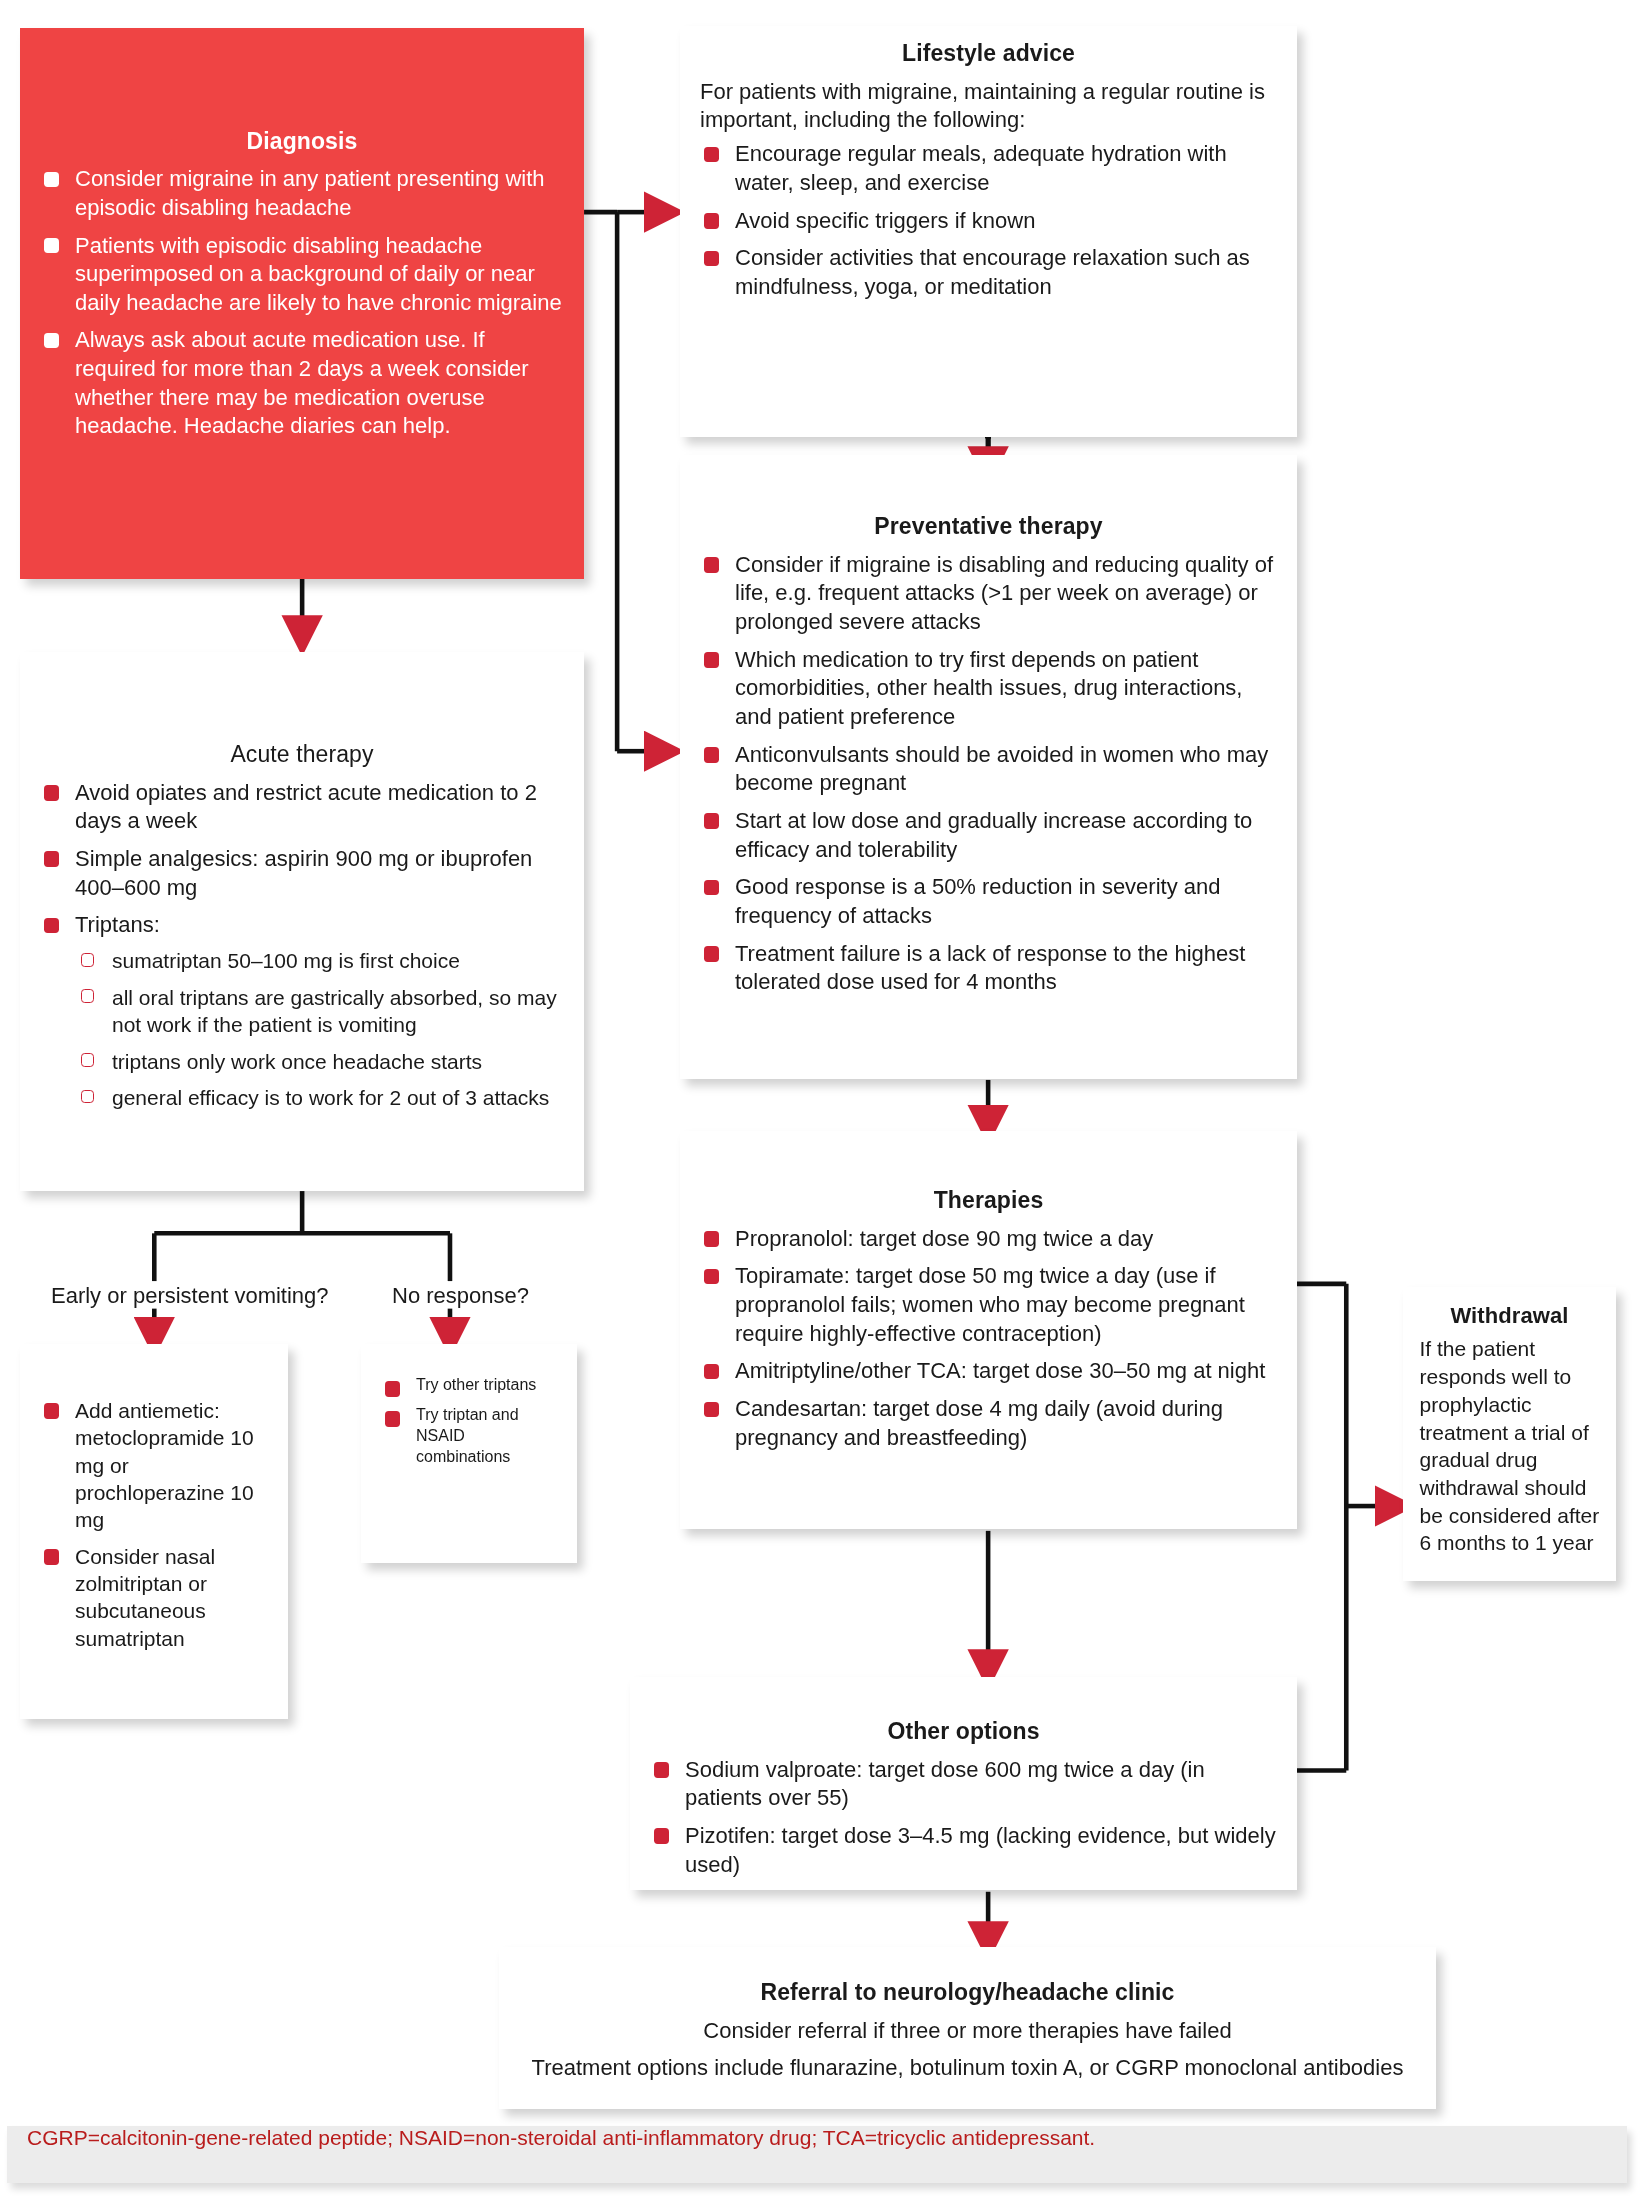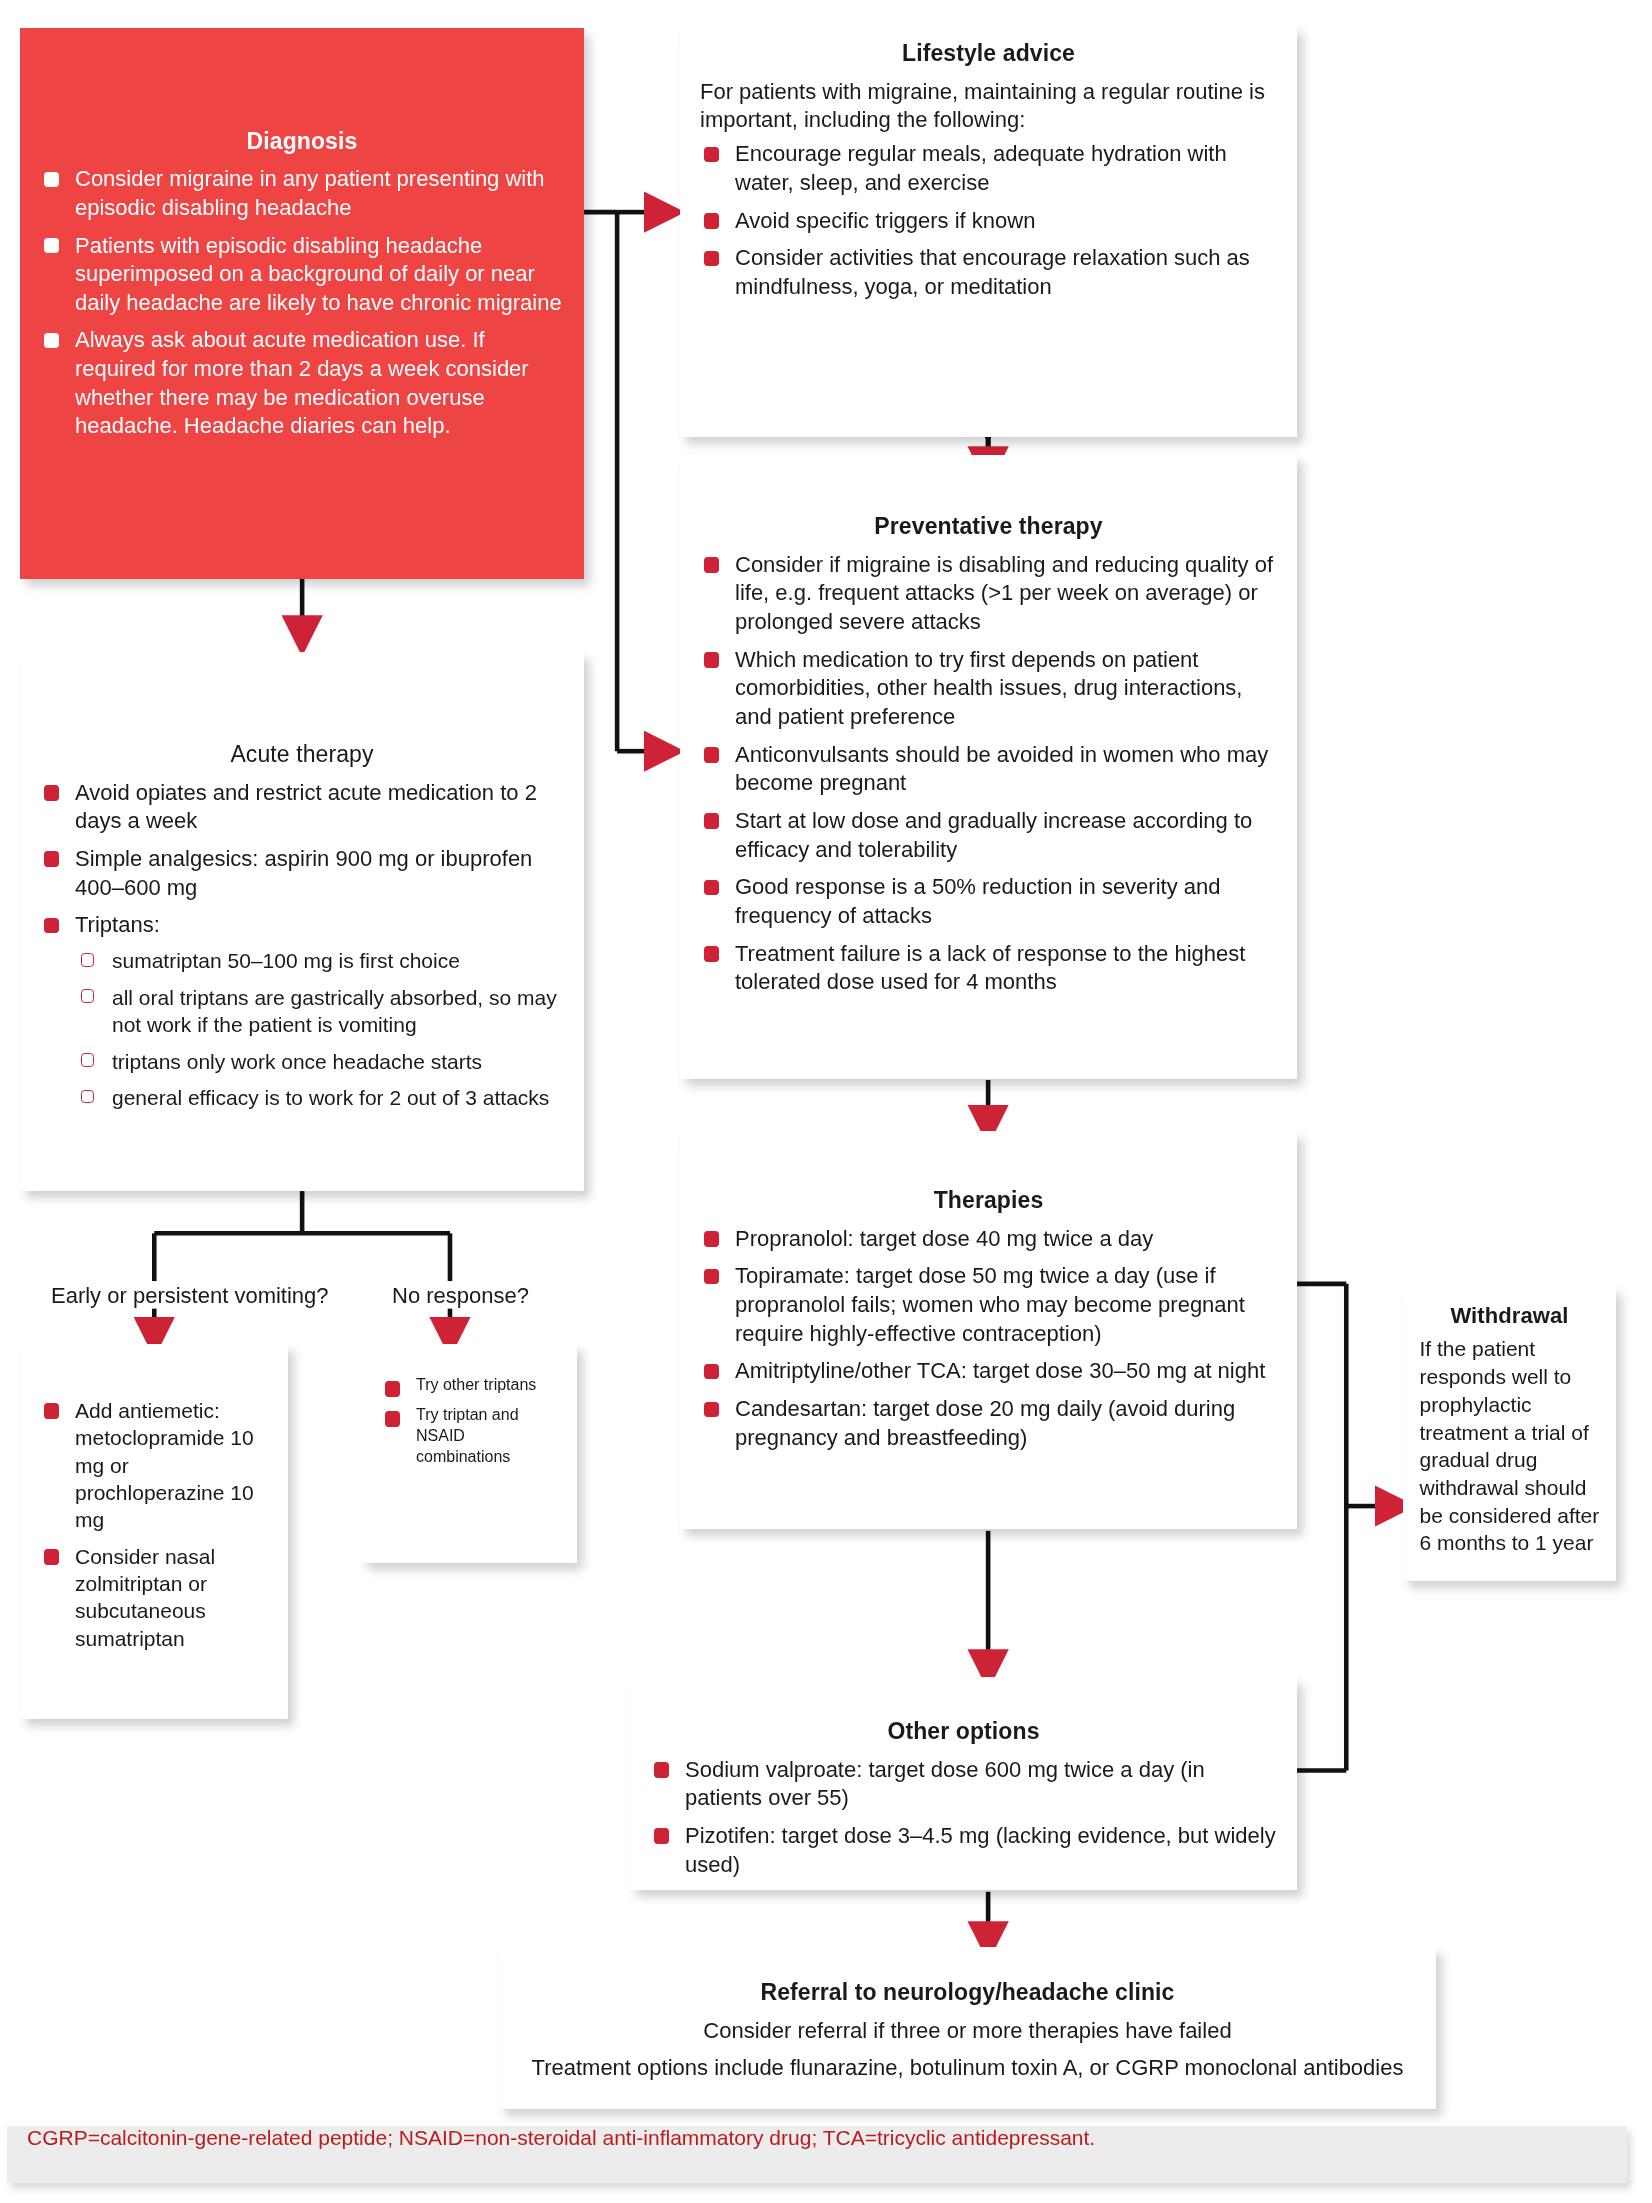--- a/index.html
+++ b/index.html
@@ -301,24 +301,24 @@
   <div class="box" id="box-noresp">
     <ul class="bul">
       <li>Try other triptans</li>
       <li>Try triptan and NSAID combinations</li>
     </ul>
   </div>
 
   <div class="box" id="box-therapies">
     <div class="title">Therapies</div>
     <ul class="bul">
-      <li>Propranolol: target dose 40 mg twice a day</li>
+      <li>Propranolol: target dose 90 mg twice a day</li>
       <li>Topiramate: target dose 50 mg twice a day (use if propranolol fails; women who may become pregnant require highly-effective contraception)</li>
       <li>Amitriptyline/other TCA: target dose 30–50 mg at night</li>
-      <li>Candesartan: target dose 20 mg daily (avoid during pregnancy and breastfeeding)</li>
+      <li>Candesartan: target dose 4 mg daily (avoid during pregnancy and breastfeeding)</li>
     </ul>
   </div>
 
   <div class="box" id="box-withdrawal">
     <div class="title">Withdrawal</div>
     <p class="para">If the patient responds well to prophylactic treatment a trial of gradual drug withdrawal should be considered after 6 months to 1 year</p>
   </div>
 
   <div class="box" id="box-other">
     <div class="title">Other options</div>

